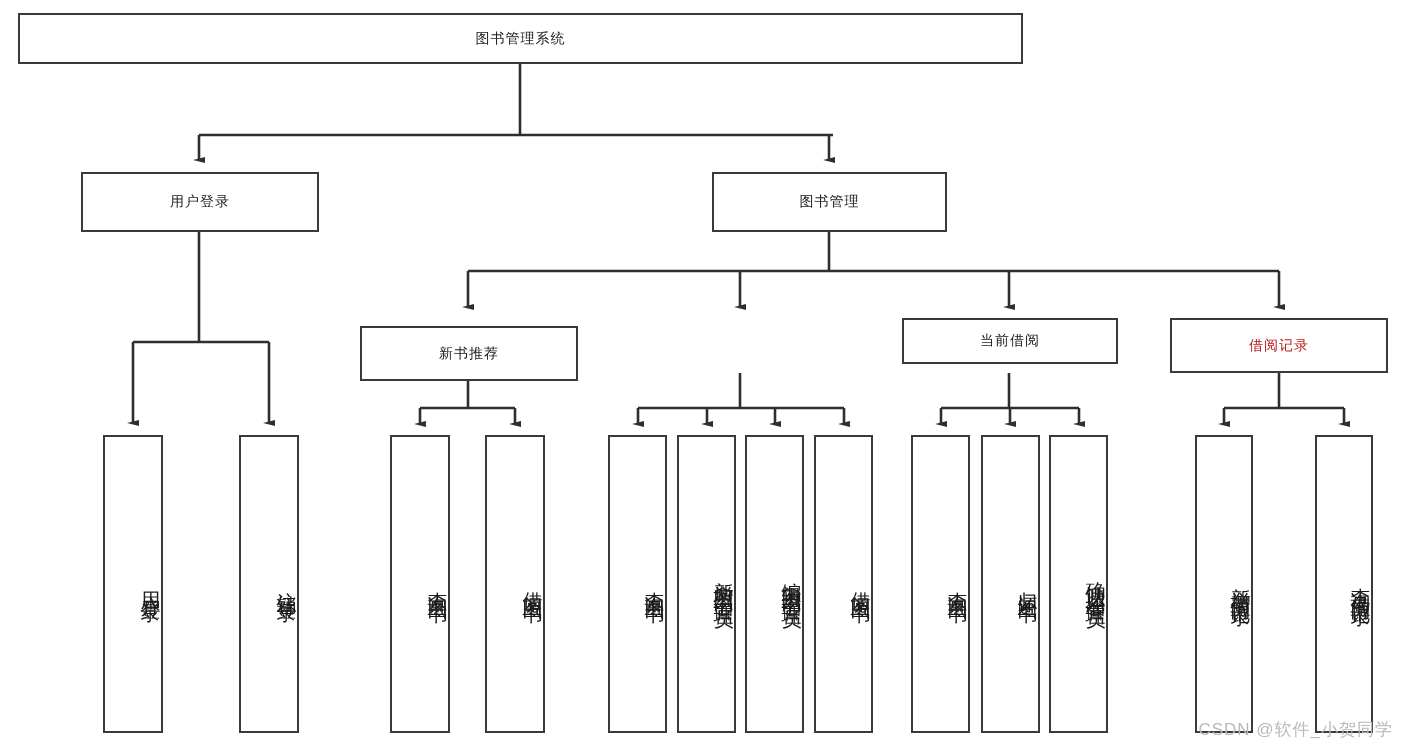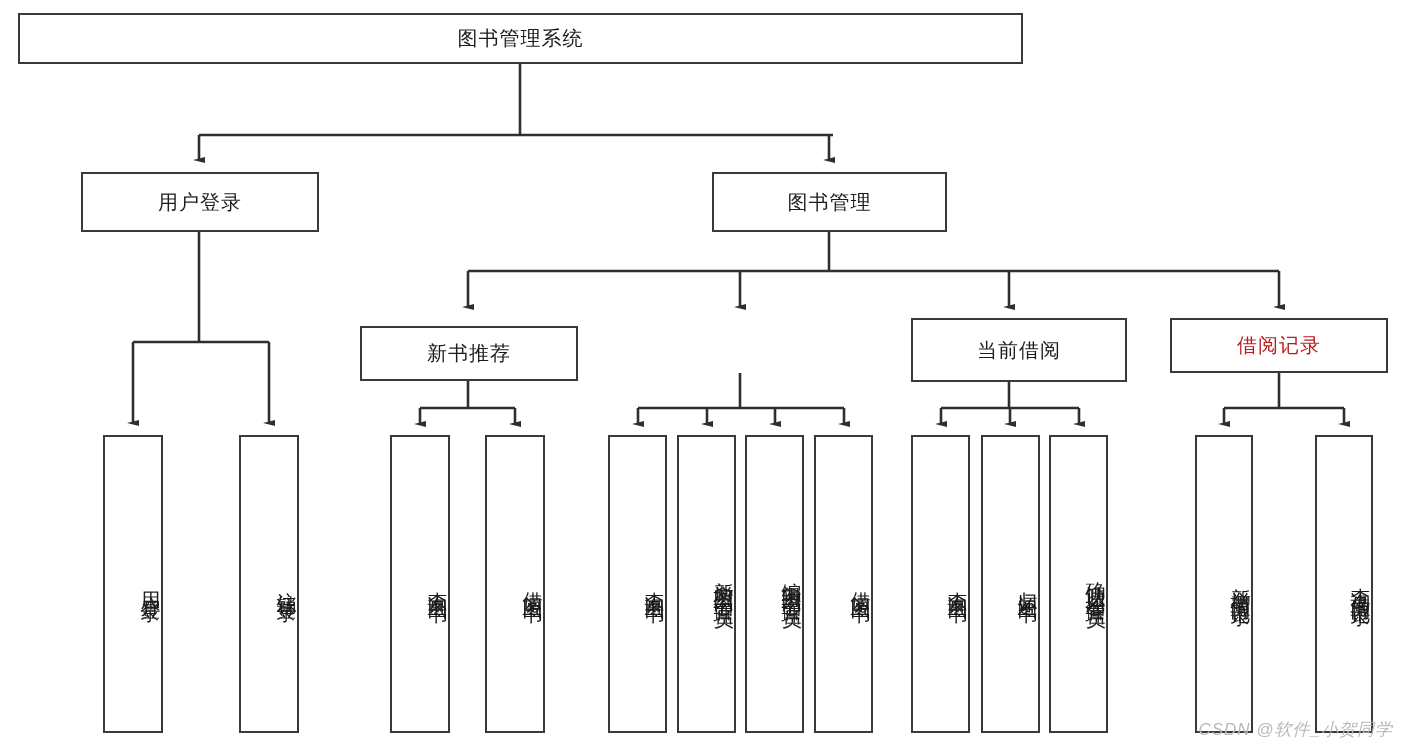--- a/index.html
+++ b/index.html
@@ -21,21 +21,21 @@
     position: absolute;
     box-sizing: border-box;
     background: #ffffff;
     border: 2px solid #3a3a3a;
     display: flex;
     align-items: center;
     justify-content: center;
     color: #1b1b1b;
   }
   .node.horiz {
-    font-size: 20px;
+    font-size: 14px;
     letter-spacing: 1px;
   }
   .node.vert {
     writing-mode: vertical-rl;
     text-orientation: upright;
     font-size: 20px;
     letter-spacing: 4px;
     line-height: 1.05;
     padding: 14px 0;
     align-items: flex-start;
@@ -54,21 +54,20 @@
     pointer-events: none;
   }
   .watermark {
     position: absolute;
     right: 12px;
     bottom: 6px;
     font-size: 17px;
     color: #b9b9b9;
     letter-spacing: 1px;
     white-space: nowrap;
-    font-style: italic;
   }
 </style>
 </head>
 <body>
 
 <div id="canvas">
 
   <svg id="wires" viewBox="0 0 1405 747" xmlns="http://www.w3.org/2000/svg">
     <defs>
       <marker id="arrow" markerWidth="10" markerHeight="12" refX="3" refY="6" orient="auto" markerUnits="userSpaceOnUse">
@@ -126,21 +125,21 @@
   <div class="node horiz" style="left: 81px; top: 172px; width: 238px; height: 60px; border-color: rgb(58, 58, 58); background: rgb(255, 255, 255); color: rgb(27, 27, 27);">
     <span class="lbl">用户登录</span>
   </div>
   <div class="node horiz" style="left: 712px; top: 172px; width: 235px; height: 60px; border-color: rgb(58, 58, 58); background: rgb(255, 255, 255); color: rgb(27, 27, 27);">
     <span class="lbl">图书管理</span>
   </div>
 
   <div class="node horiz" style="left: 360px; top: 326px; width: 218px; height: 55px; border-color: rgb(58, 58, 58); background: rgb(255, 255, 255); color: rgb(27, 27, 27);">
     <span class="lbl">新书推荐</span>
   </div>
-  <div class="node horiz" style="left: 902px; top: 318px; width: 216px; height: 64px; border-color: rgb(58, 58, 58); background: rgb(255, 255, 255); color: rgb(27, 27, 27); margin-left: 9px;">
+  <div class="node horiz" style="left: 902px; top: 318px; width: 216px; height: 46px; border-color: rgb(58, 58, 58); background: rgb(255, 255, 255); color: rgb(27, 27, 27);">
     <span class="lbl">当前借阅</span>
   </div>
   <div class="node horiz" style="left: 1170px; top: 318px; width: 218px; height: 55px; border-color: rgb(58, 58, 58); background: rgb(255, 255, 255); color: #b91c1c;">
     <span class="lbl">借阅记录</span>
   </div>
 
   <div class="node vert" style="left: 103px; top: 435px; width: 60px; height: 298px; border-color: rgb(58, 58, 58); background: rgb(255, 255, 255); color: rgb(27, 27, 27);">
     <span class="lbl">用户登录</span>
   </div>
   <div class="node vert" style="left: 239px; top: 435px; width: 60px; height: 298px; border-color: rgb(58, 58, 58); background: rgb(255, 255, 255); color: rgb(27, 27, 27);">

